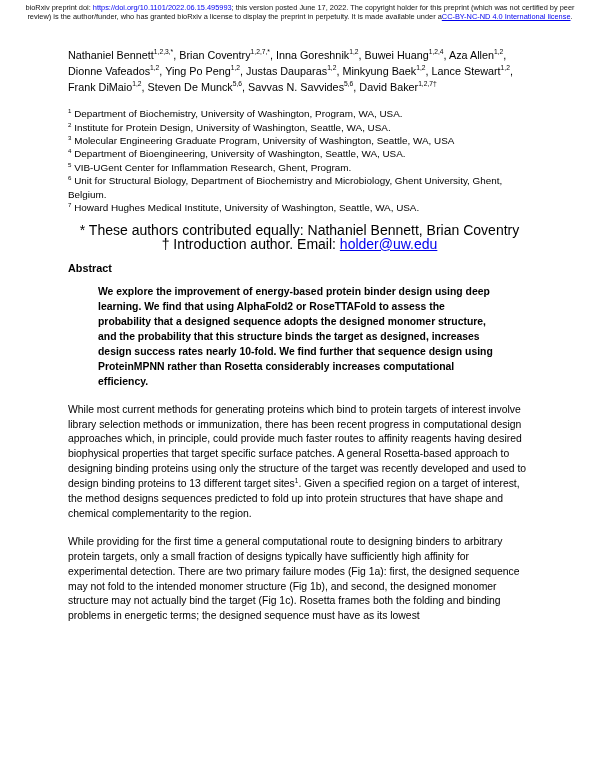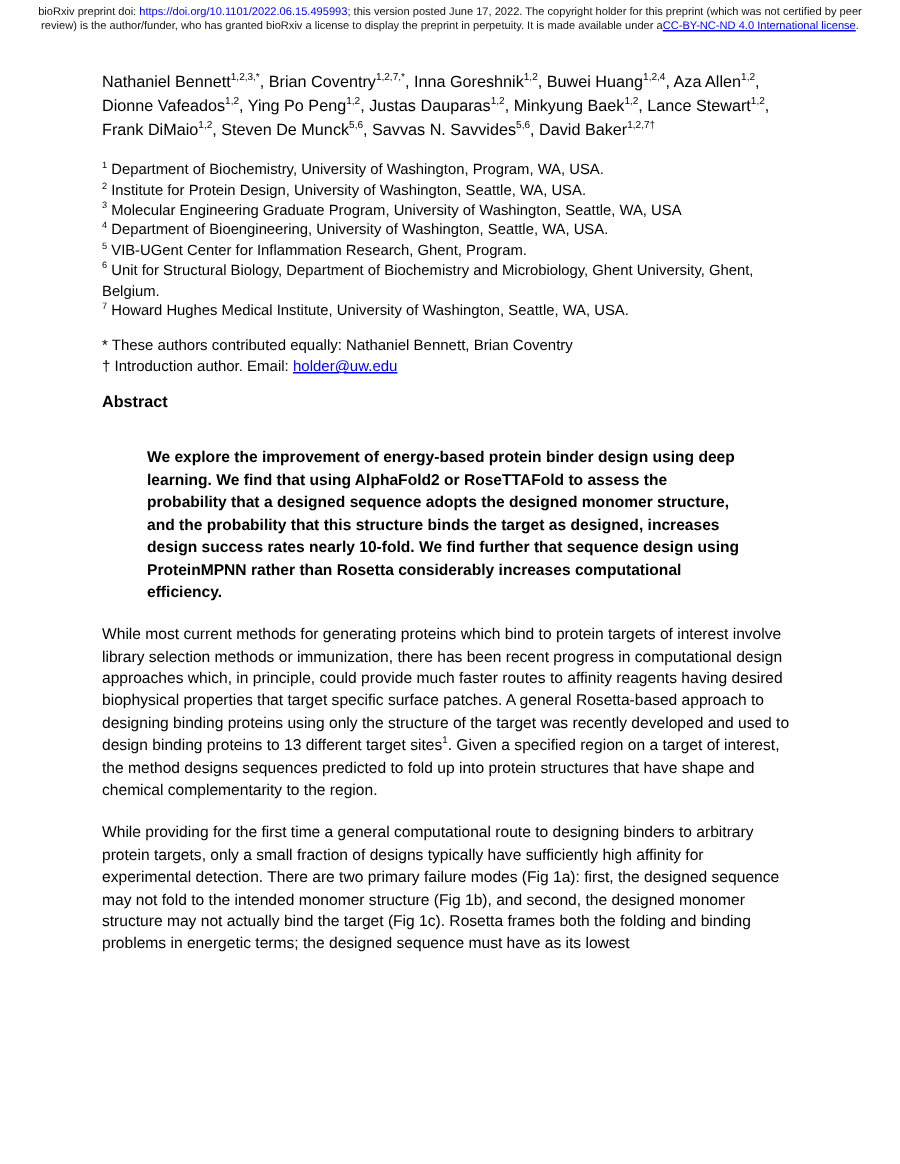--- a/index.html
+++ b/index.html
@@ -50,33 +50,34 @@
   .author:last-of-type::after { content: ""; }
 
   .affiliations {
     margin-top: 12px;
     font-size: 9.9px;
     line-height: 13.4px;
   }
 
   .notes {
     margin-top: 10px;
-    font-size: 10px;
+    font-size: 14px;
     line-height: 13.4px;
+    text-align: center;
   }
 
   .section-heading {
     margin-top: 11px;
     font-size: 10.8px;
     font-weight: bold;
   }
   .section-heading.intro { margin-top: 15px; }
 
   .abstract-body {
-    margin-top: 25px;
+    margin-top: 11px;
     margin-left: 30px;
     margin-right: 33px;
     font-size: 10.4px;
     font-weight: bold;
     line-height: 14.9px;
   }
 
   .body-para {
     margin-top: 13px;
     font-size: 10.4px;

